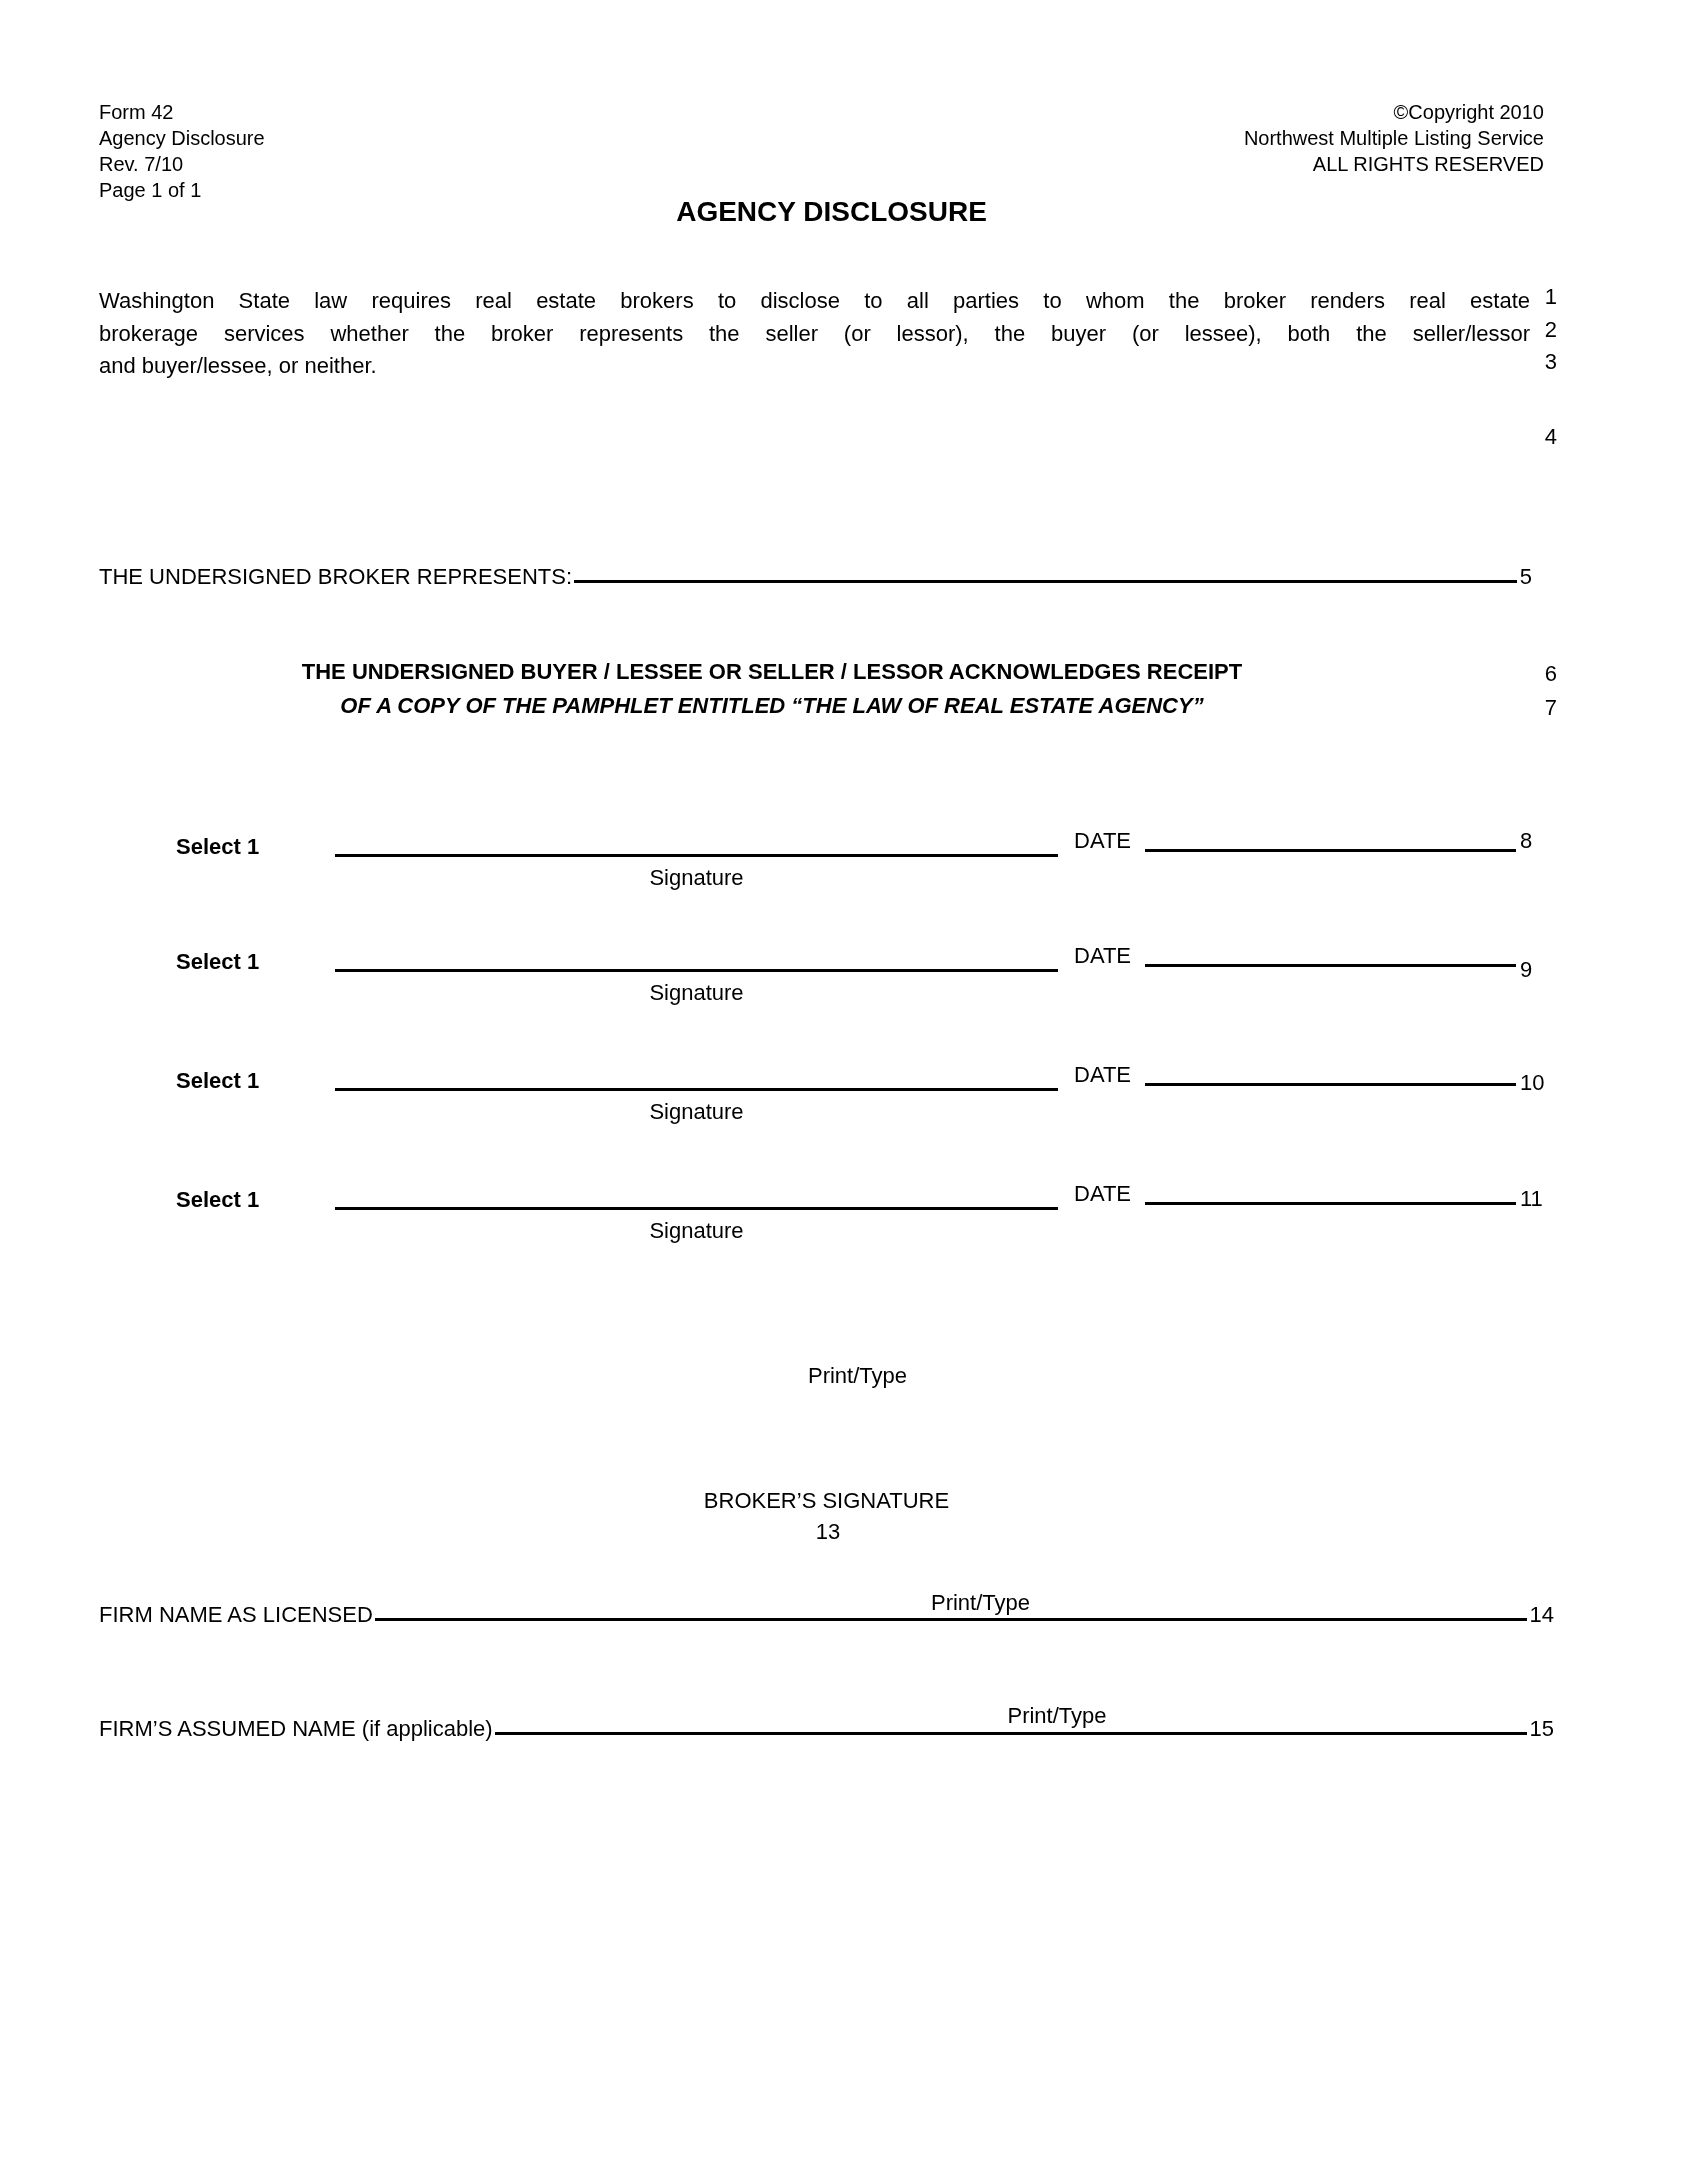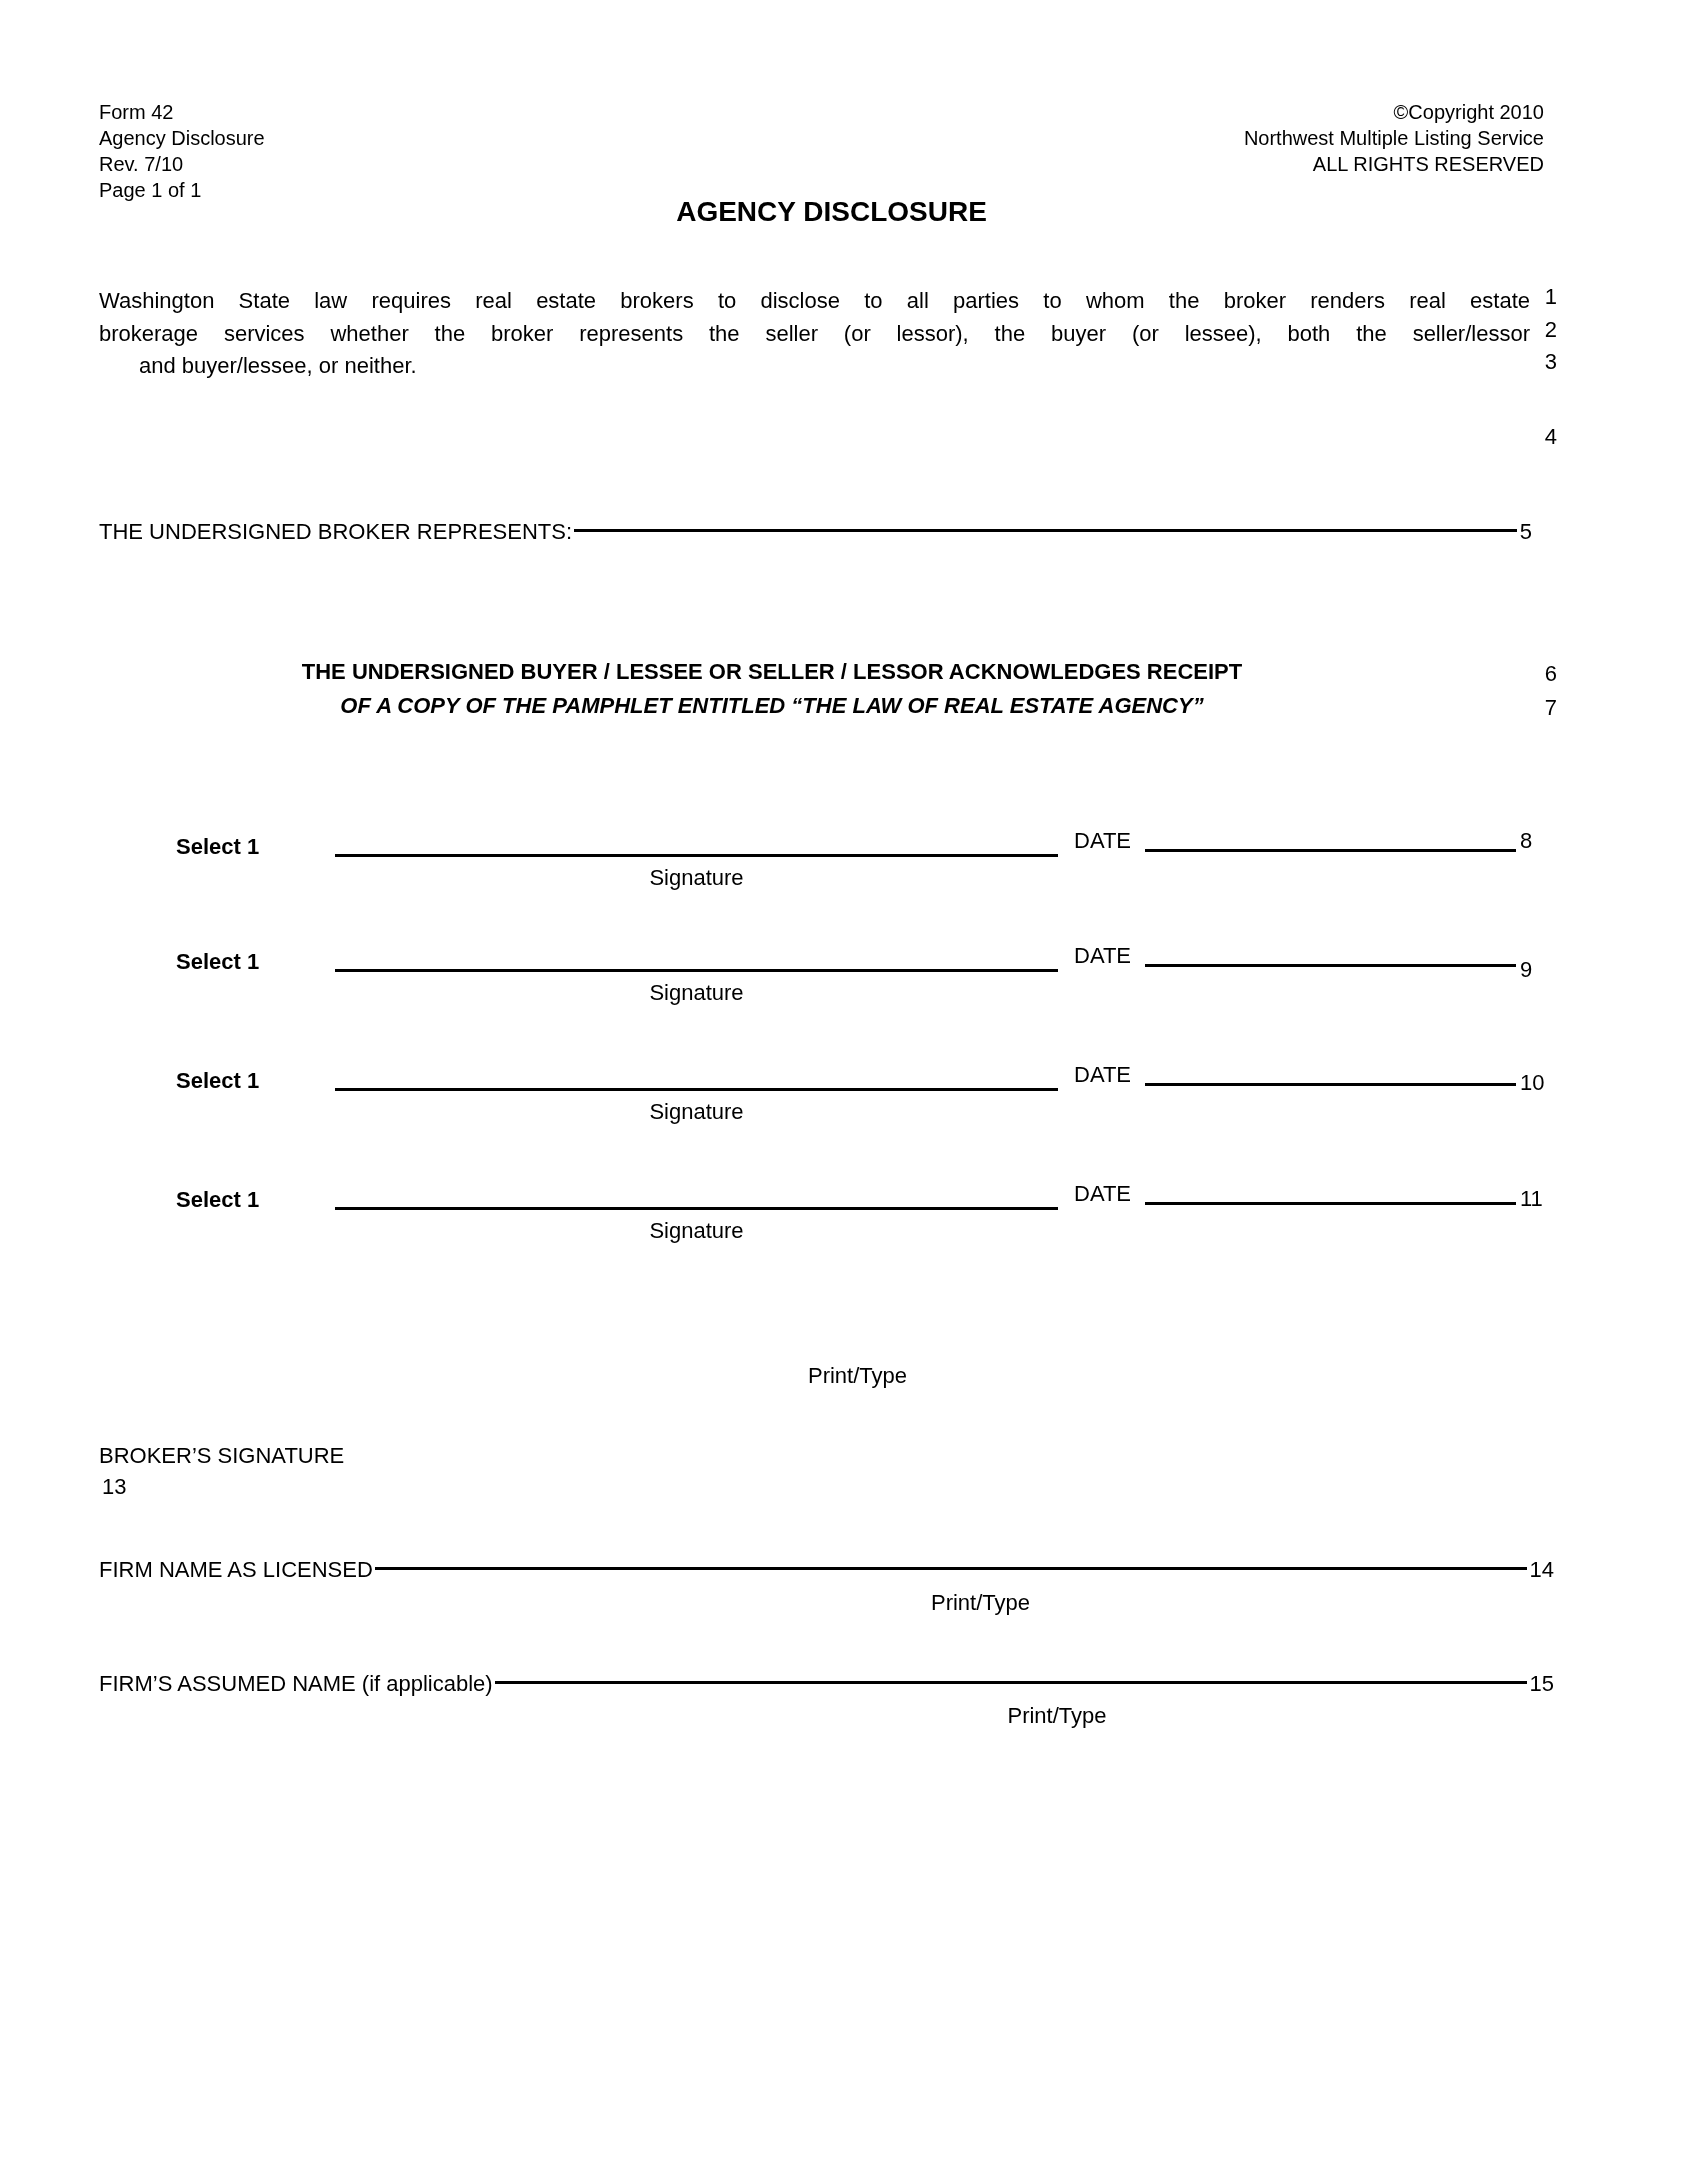--- a/index.html
+++ b/index.html
@@ -9,21 +9,21 @@
   }
   .abs{position:absolute;}
   .hdr{font-size:20px;line-height:26px;}
   .hdr-right{text-align:right;}
   .title{font-size:28px;font-weight:bold;text-align:center;}
   .body-line{font-size:22px;line-height:33px;white-space:nowrap;}
   .intro-line{font-size:22px;line-height:33px;text-align:justify;text-align-last:justify;}
   .intro-last{font-size:22px;line-height:33px;}
   .lnum{position:absolute;font-size:22px;width:34px;text-align:right;}
   .lnum-after{font-size:22px;padding-left:3px;}
-  .fill-row{display:flex;align-items:flex-start;font-size:22px;}
+  .fill-row{display:flex;align-items:center;font-size:22px;margin-top:45px;}
   .fill-row .lbl{white-space:nowrap;}
   .fill{flex:1;border-bottom:3px solid #000;margin:0 0 2px 2px;height:10px;}
   .caption{font-size:22px;text-align:center;}
   .bold-center{font-size:22px;font-weight:bold;text-align:center;white-space:nowrap;}
   .sig-row{position:absolute;left:99px;width:1455px;height:79px;}
   .select-lbl{position:absolute;left:77px;top:6px;font-size:22px;font-weight:bold;}
   .sig-underline{position:absolute;left:236px;top:0;width:723px;height:26px;border-bottom:3px solid #000;}
   .sig-caption{position:absolute;left:236px;top:37px;width:723px;font-size:22px;text-align:center;}
   .date-lbl{position:absolute;left:975px;top:0;font-size:22px;}
   .date-underline{position:absolute;left:1046px;top:0;width:371px;height:21px;border-bottom:3px solid #000;}
@@ -44,21 +44,21 @@
   <div class="abs hdr hdr-right" style="left:1193px;top:99px;width:351px;">
     <div>©Copyright 2010</div>
     <div>Northwest Multiple Listing Service</div>
     <div>ALL RIGHTS RESERVED</div>
   </div>
 
   <div class="abs title" style="left:109px;top:196px;width:1445px;">AGENCY DISCLOSURE</div>
 
   <div class="abs intro-line" style="left:99px;top:284px;width:1431px;">Washington State law requires real estate brokers to disclose to all parties to whom the broker renders real estate</div>
   <div class="abs intro-line" style="left:99px;top:317px;width:1431px;">brokerage services whether the broker represents the seller (or lessor), the buyer (or lessee), both the seller/lessor</div>
-  <div class="abs intro-last" style="left:99px;top:349px;width:1431px;margin-left:40px;">and buyer/lessee, or neither.</div>
+  <div class="abs intro-last" style="left:99px;top:349px;width:1431px;">and buyer/lessee, or neither.</div>
   <div class="lnum" style="left:1523px;top:284px;">1</div>
   <div class="lnum" style="left:1523px;top:317px;">2</div>
   <div class="lnum" style="left:1523px;top:349px;">3</div>
 
   <div class="lnum" style="left:1523px;top:424px;">4</div>
 
   <div class="abs fill-row" style="left:99px;top:519px;width:1433px;">
     <span class="lbl">THE UNDERSIGNED BROKER REPRESENTS:</span>
     <span class="fill"></span>
     <span class="lnum-after">5</span>

